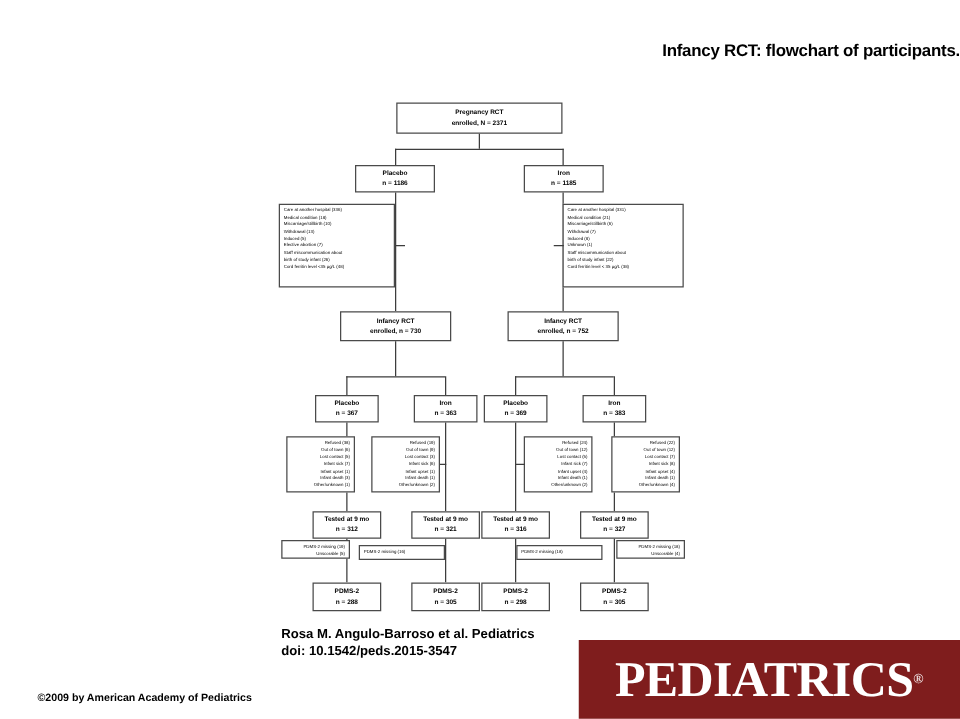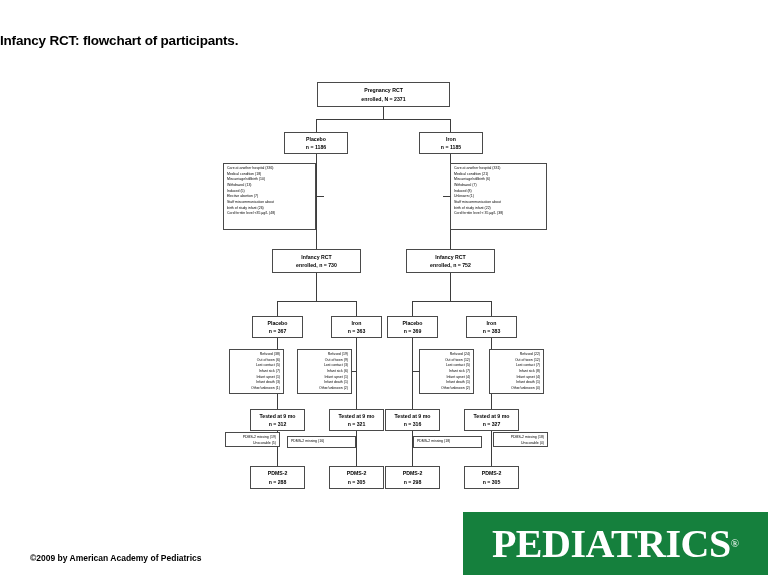--- a/index.html
+++ b/index.html
@@ -9,21 +9,21 @@
     font-family:"Liberation Sans", sans-serif;
     color:#000000;
     position:relative;
     overflow:hidden;
   }
   .canvas{position:absolute;left:0;top:0;width:768px;height:575px;}
 
   .title{
     position:absolute;
     left:0;top:33px;width:768px;
-    text-align:left;
+    text-align:right;
     font-size:13.5px;
     font-weight:bold;
     letter-spacing:-0.2px;
   }
 
   
   .box{
     position:absolute;
     border:1px solid #4a4a4a;
     background:#ffffff;
@@ -71,21 +71,21 @@
     position:absolute;
     left:30px;top:553px;
     font-size:8.5px;
     font-weight:bold;
   }
   
   .logo{
     position:absolute;
     right:0;top:512px;
     width:305px;height:63px;
-    background:#15803d;
+    background:#7f1d1d;
     display:flex;
     align-items:center;
     justify-content:center;
   }
   .logo-text{
     color:#ffffff;
     font-family:"Liberation Serif", serif;
     font-weight:bold;
     font-size:40px;
     letter-spacing:-0.5px;
@@ -269,20 +269,24 @@
   </div>
   <div class="box" style="left:385px;top:466px;width:55px;height:23px;">
     <span>PDMS-2</span>
     <span class="l2">n = 298</span>
   </div>
   <div class="box" style="left:464px;top:466px;width:55px;height:23px;">
     <span>PDMS-2</span>
     <span class="l2">n = 305</span>
   </div>
 
+  <div class="cite">
+    <div>Rosa M. Angulo-Barroso et al. Pediatrics</div>
+    <div>doi: 10.1542/peds.2015-3547</div>
+  </div>
 
   <div class="copyright">©2009 by American Academy of Pediatrics</div>
 
   <div class="logo">
     <span class="logo-text">PEDIATRICS</span>
       <span class="logo-reg">®</span>
   </div>
 
 </div>
 

